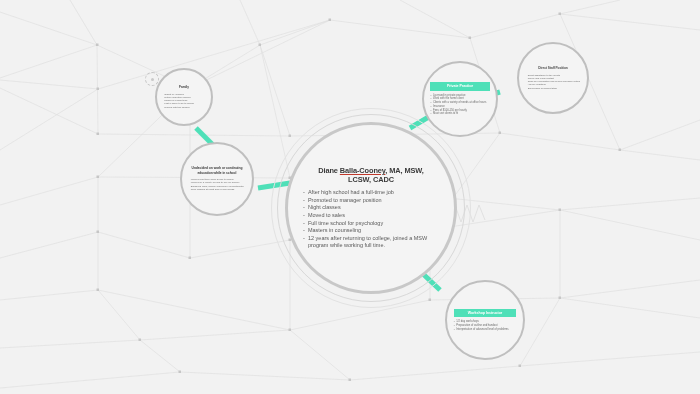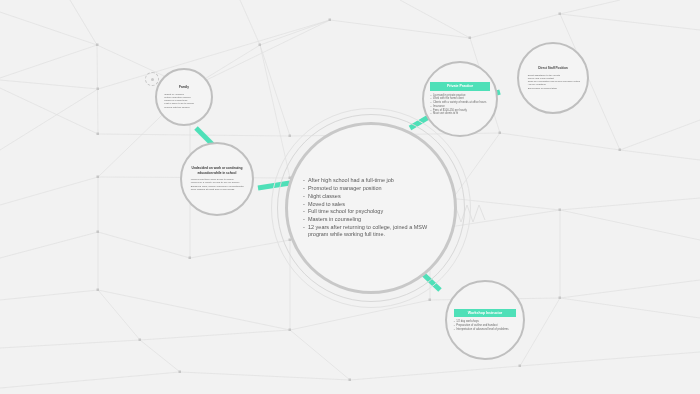--- a/index.html
+++ b/index.html
@@ -227,20 +227,24 @@
     </g>
   </svg>
 
   <div class="dashed-marker"></div>
 
   <div id="center-ring2"></div>
   <div id="center-ring"></div>
 
   <div class="node" id="center-node">
     <div class="node-inner">
+      <div class="title">
+        <span>Diane </span><span class="uline">Balla-Cooney</span><span>, MA, MSW,</span><br>
+        <span>LCSW, CADC</span>
+      </div>
       <ul>
         <li>After high school had a full-time job</li>
         <li>Promoted to manager position</li>
         <li>Night classes</li>
         <li>Moved to sales</li>
         <li>Full time school for psychology</li>
         <li>Masters in counseling</li>
         <li>12 years after returning to college, joined a MSW program while working full time.</li>
       </ul>
     </div>

